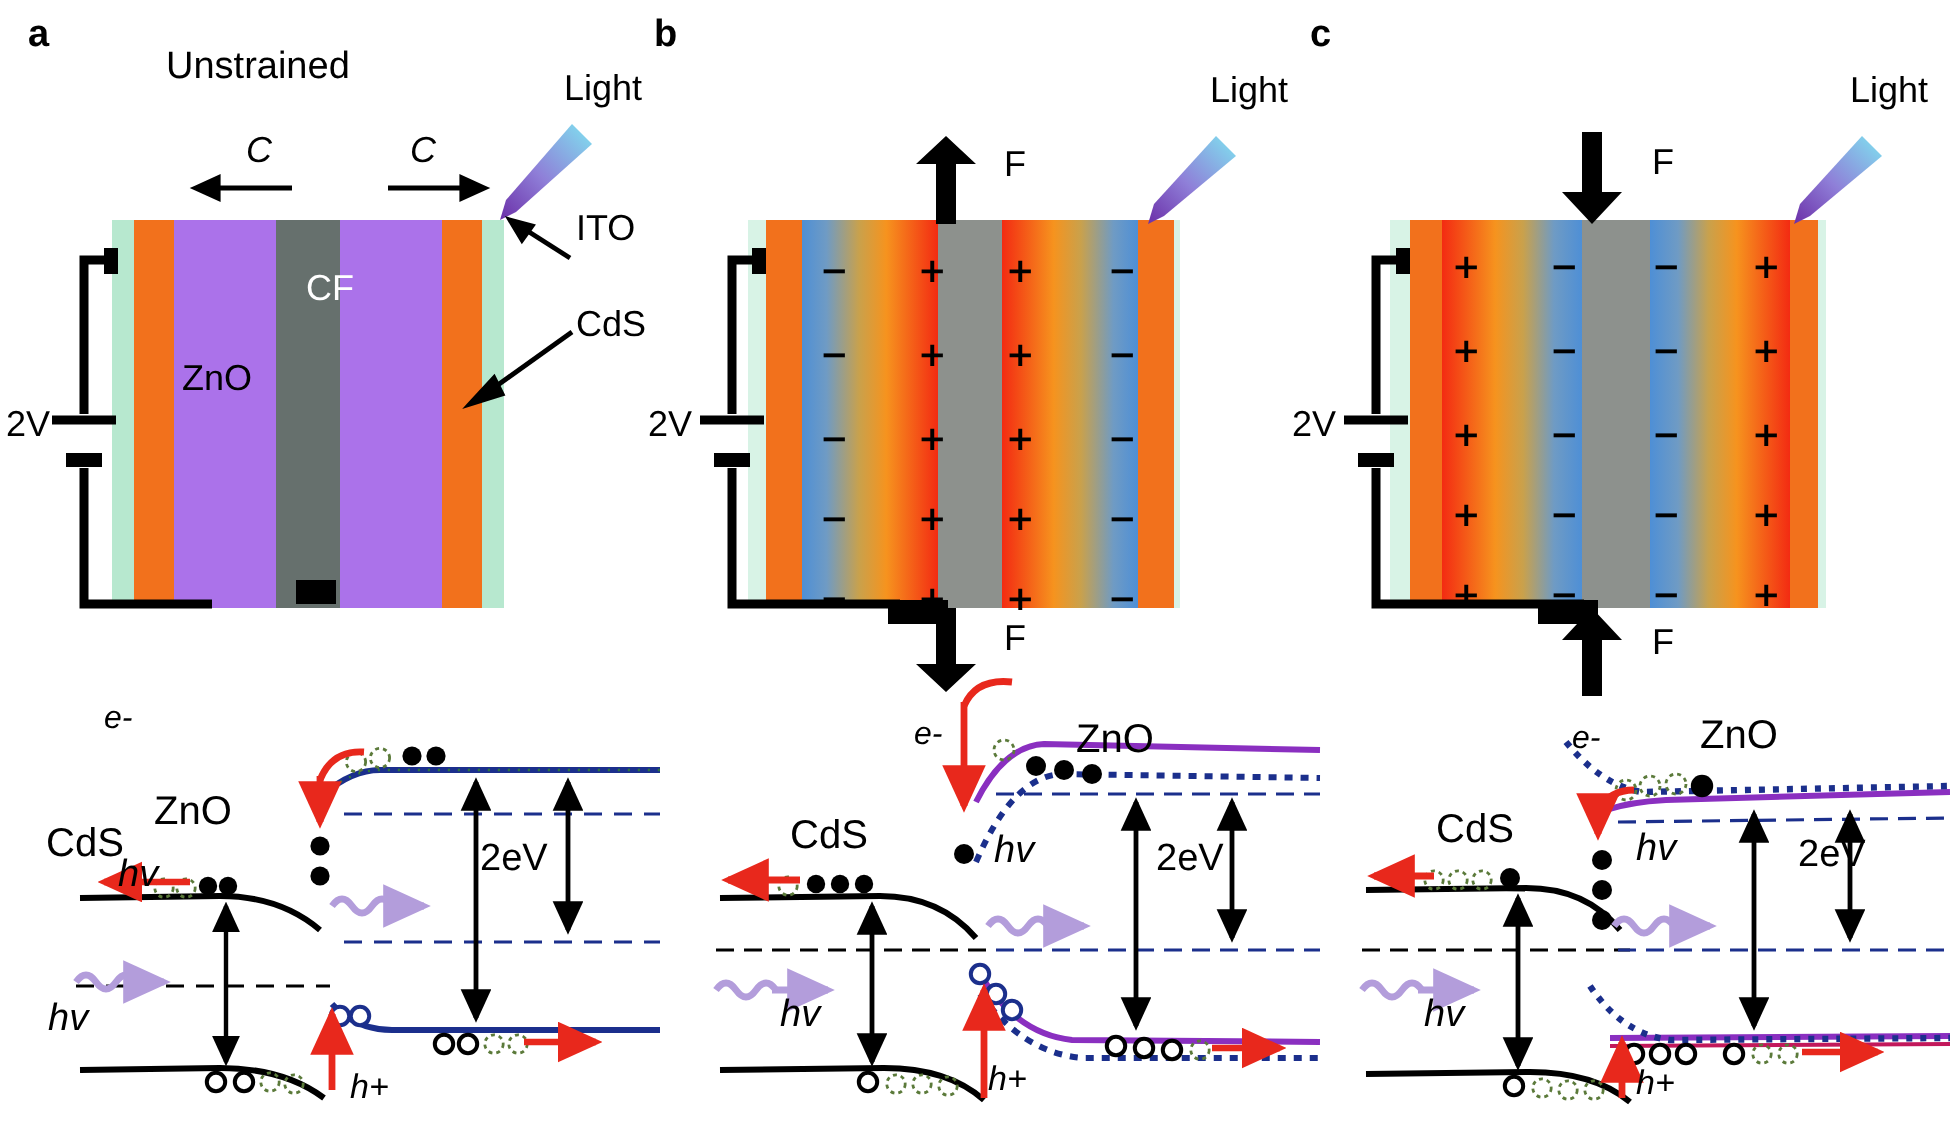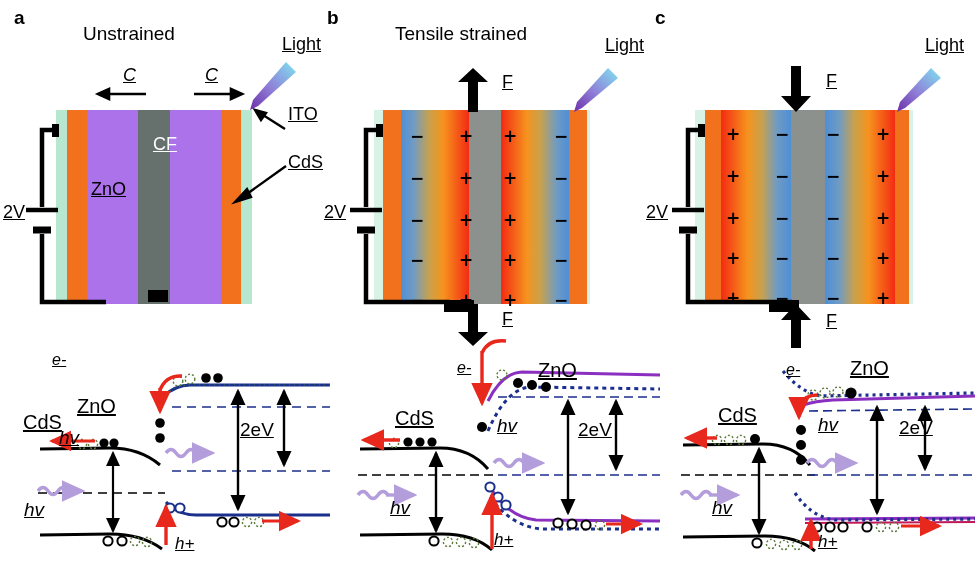--- a/index.html
+++ b/index.html
@@ -2,21 +2,21 @@
 <html><head>
 <meta charset="utf-8">
 <style>
   html,body{margin:0;padding:0;background:#ffffff;}
   body{width:975px;height:561px;position:relative;overflow:hidden;
        font-family:"Liberation Sans", sans-serif;color:#000;}
   .fig{position:absolute;left:0;top:0;width:975px;height:561px;}
   .abs{position:absolute;}
   .panel-letter{font-weight:bold;font-size:19px;line-height:1;}
   .panel-title{font-size:19px;line-height:1;white-space:nowrap;}
-  .lbl{font-size:18px;line-height:1;white-space:nowrap;text-decoration:underline;}
+  .lbl{font-size:18px;line-height:1;white-space:nowrap;}
   .ital{font-style:italic;}
   .white{color:#ffffff;}
   .dev{position:absolute;overflow:hidden;}
   .layer{position:absolute;top:0;bottom:0;}
   .chg{position:absolute;font-size:17px;font-weight:bold;line-height:1;
        font-family:"DejaVu Sans", sans-serif;}
   svg{display:block;overflow:visible;}
 </style>
 </head>
 <body>
@@ -186,21 +186,20 @@
   </svg>
   <div class="abs lbl ital" style="left:52px;top:352px;font-size:16px;">e-</div>
   <div class="abs lbl" style="left:77px;top:396px;font-size:20px;">ZnO</div>
   <div class="abs lbl" style="left:23px;top:412px;font-size:20px;">CdS</div>
   <div class="abs lbl ital" style="left:59px;top:428px;font-size:19px;">hv</div>
   <div class="abs lbl ital" style="left:24px;top:500px;font-size:19px;">hv</div>
   <div class="abs lbl ital" style="left:175px;top:535px;font-size:17px;">h+</div>
   <div class="abs lbl" style="left:240px;top:420px;font-size:19px;">2eV</div>
 
   <div class="abs panel-letter" style="left:327px;top:8px;">b</div>
-  <div class="abs panel-title" style="left:395px;top:24px;">Tensile strained</div>
 
   <div class="dev" style="left:374px;top:110px;width:216px;height:194px;">
     <div class="layer" style="left:0;width:9px;background:#d8f3e6;"></div>
     <div class="layer" style="left:9px;width:18px;background:#f2711c;"></div>
     <div class="layer" style="left:27px;width:68px;
          background:linear-gradient(to right,#4e8fd6 0%,#6f9bc4 18%,#c9a14c 42%,#f6931e 62%,#f32b12 100%);"></div>
     <div class="layer" style="left:95px;width:32px;background:#8d918d;"></div>
     <div class="layer" style="left:127px;width:68px;
          background:linear-gradient(to left,#4e8fd6 0%,#6f9bc4 18%,#c9a14c 42%,#f6931e 62%,#f32b12 100%);"></div>
     <div class="layer" style="left:195px;width:18px;background:#f2711c;"></div>

